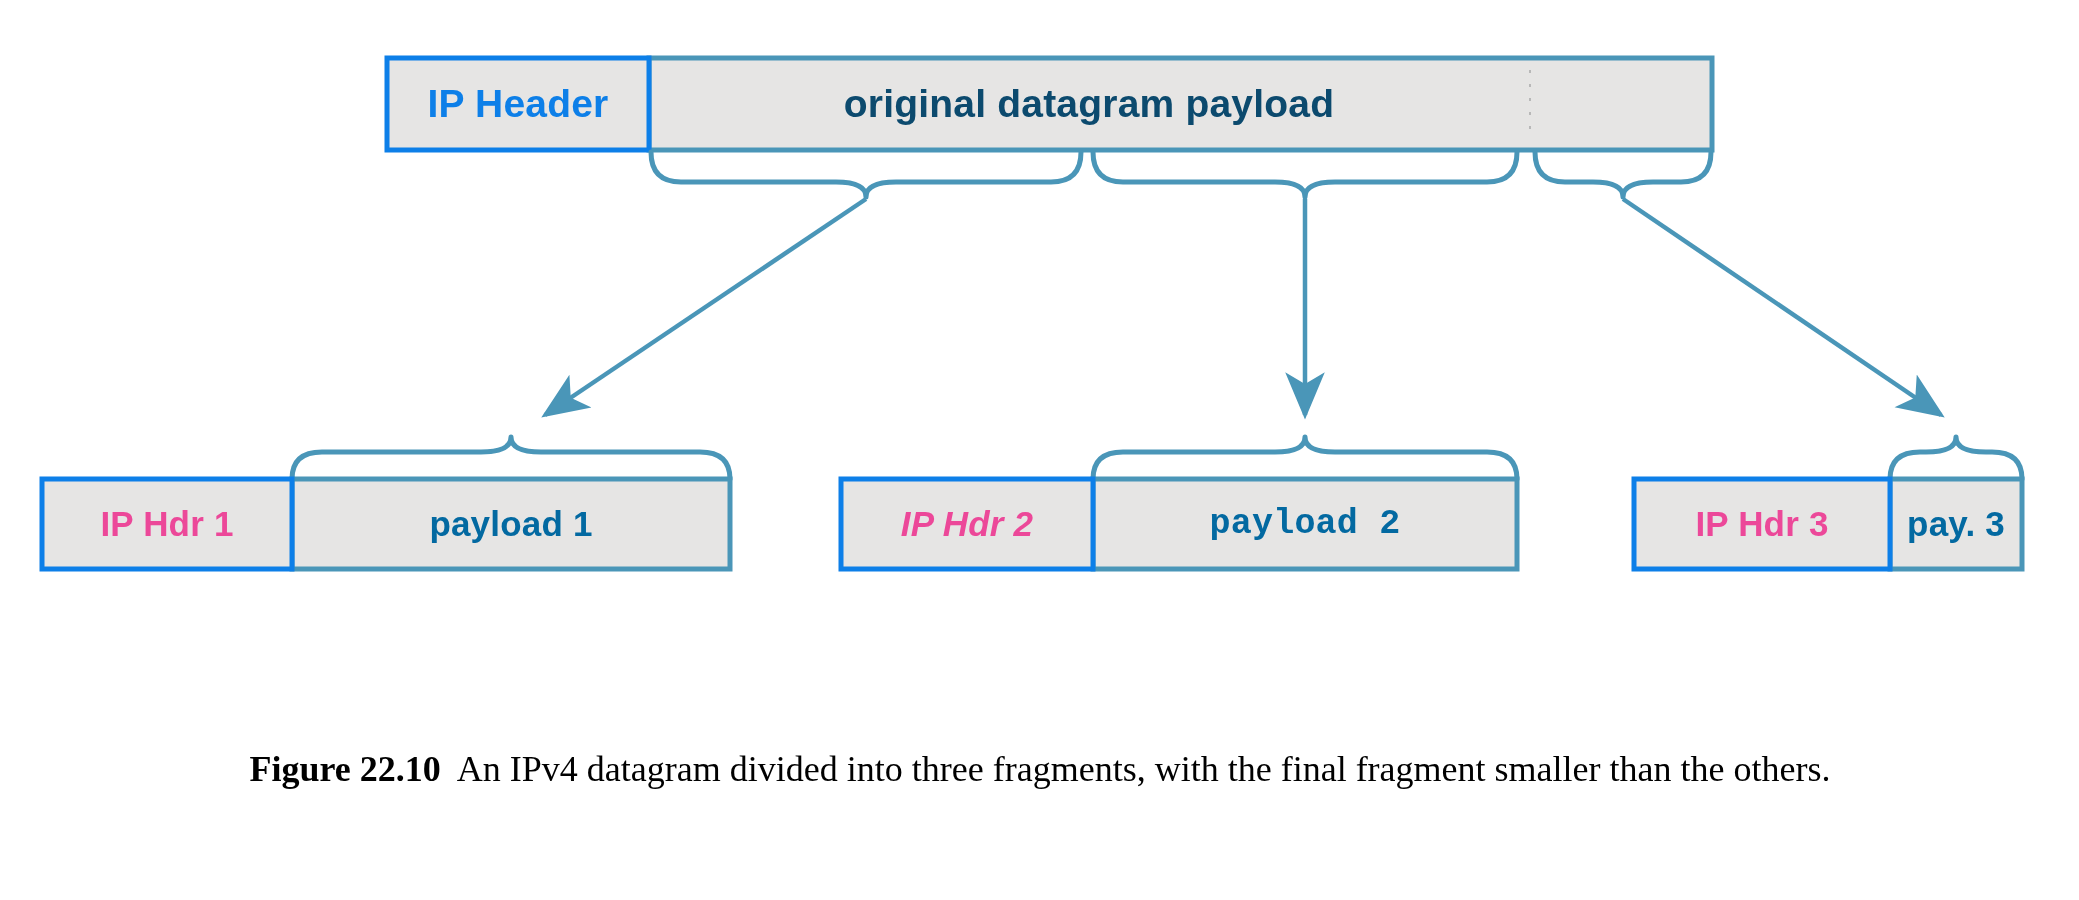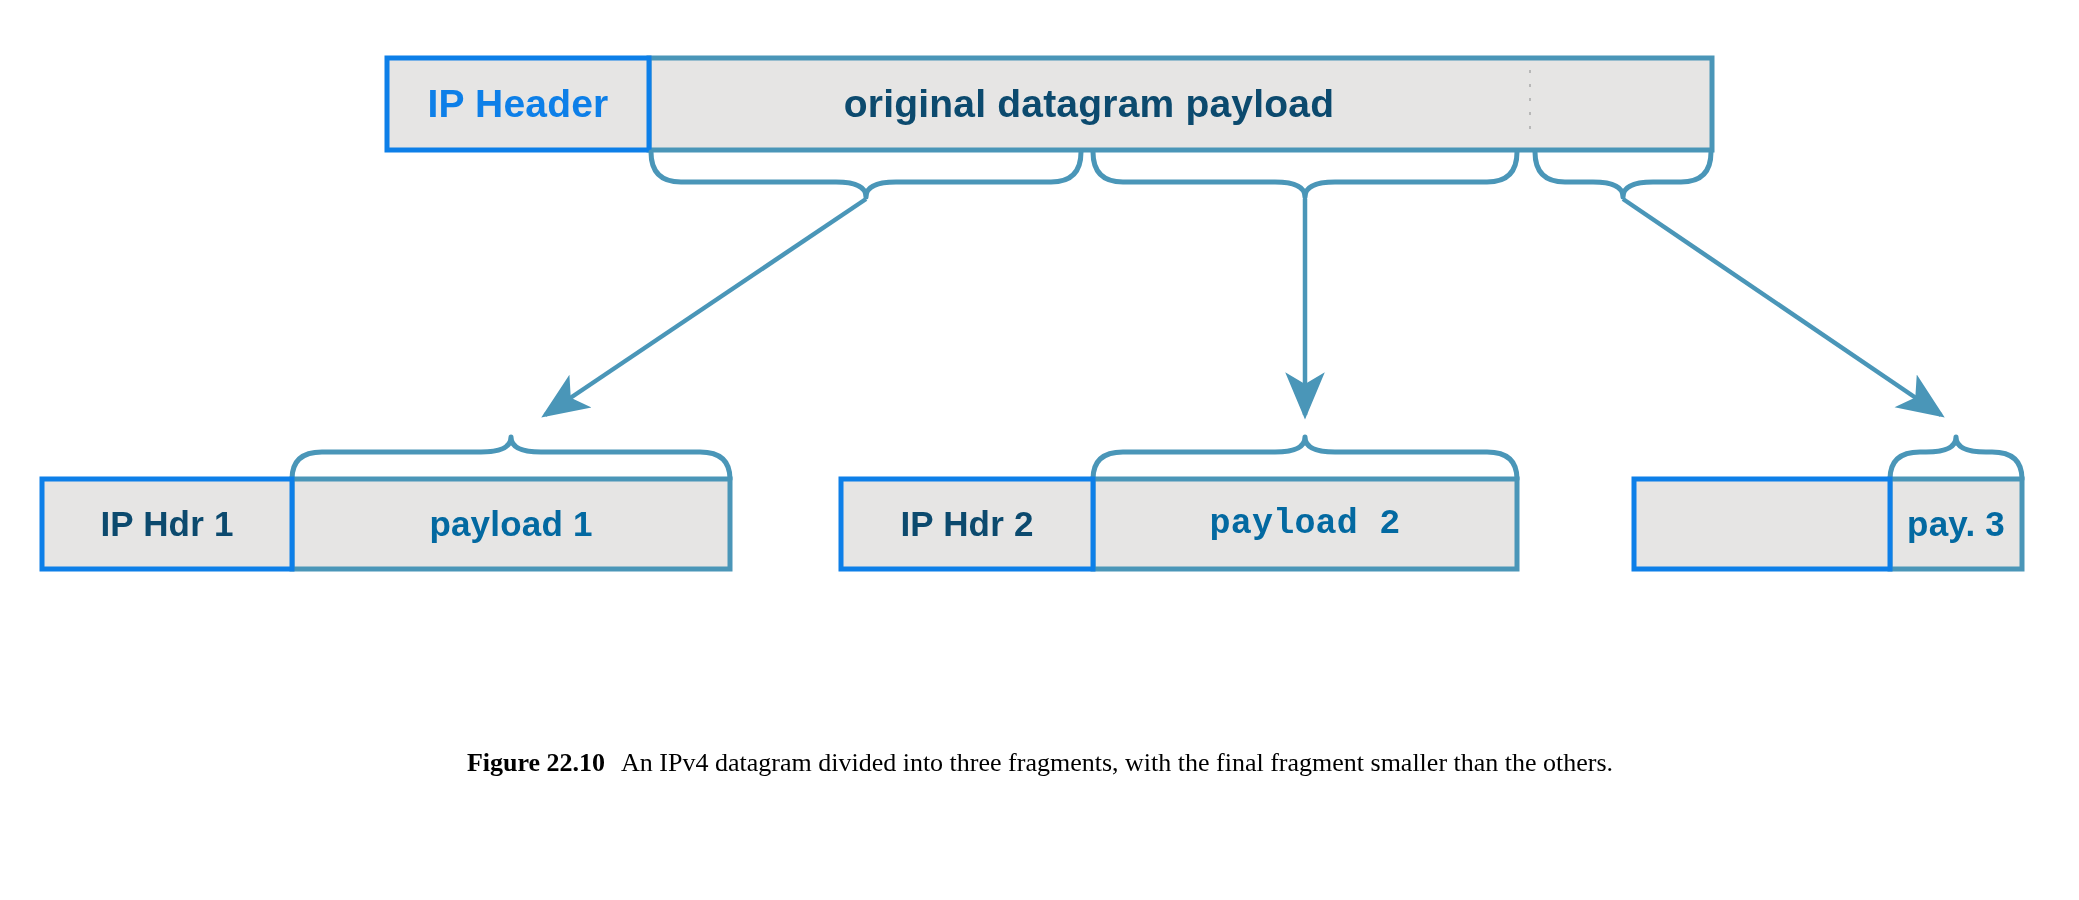--- a/index.html
+++ b/index.html
@@ -40,34 +40,34 @@
   .lbl-hdr-top {
     font-size: 39px;
     color: #0d7fe8;
   }
   .lbl-payload-top {
     font-size: 39px;
     color: #0c4a6e;
   }
   .lbl-hdr-frag {
     font-size: 35px;
-    color: #0c4a6e;
+    color: #ec4899;
   }
   .lbl-payload-frag {
     font-size: 35px;
     color: #0369a1;
   }
   #caption {
     position: absolute;
     left: 240px;
     top: 745px;
     width: 1600px;
     text-align: center;
     font-family: "Liberation Serif", serif;
-    font-size: 26px;
+    font-size: 36px;
     line-height: 1.36;
     color: #000000;
   }
   #caption .cap-title {
     font-weight: bold;
   }
   #caption .cap-gap {
     display: inline-block;
     width: 16px;
   }
@@ -164,24 +164,25 @@
   </svg>
 
   <div class="box-label lbl-hdr-top" style="left:387px; top:58px; width:262px; height:92px;">IP Header</div>
 
   <div class="box-label lbl-payload-top" style="left:649px; top:58px; width:880px; height:92px;">original datagram payload</div>
 
   <div class="box-label lbl-hdr-frag" style="left:42px; top:479px; width:250px; height:90px;">IP Hdr 1</div>
 
   <div class="box-label lbl-payload-frag" style="left:292px; top:479px; width:438px; height:90px;">payload 1</div>
 
-  <div class="box-label lbl-hdr-frag" style="left:841px; top:479px; width:252px; height:90px;">IP Hdr 2</div>
+  <div class="box-label lbl-hdr-frag" style="left:841px; top:479px; width:252px; height:90px;font-style:italic;">IP Hdr 2</div>
 
   <div class="box-label lbl-payload-frag" style="left:1093px; top:479px; width:424px; height:90px;font-family:Liberation Mono, monospace;">payload 2</div>
 
+  <div class="box-label lbl-hdr-frag" style="left:1634px; top:479px; width:256px; height:90px;">IP Hdr 3</div>
 
   <div class="box-label lbl-payload-frag" style="left:1890px; top:479px; width:132px; height:90px;">pay. 3</div>
 
   <div id="caption">
     <span class="cap-title">Figure 22.10</span><span class="cap-gap"></span><span>An IPv4 datagram divided into three fragments, with the final fragment smaller than the others.</span>
   </div>
 
 </div>
 
 </body></html>

